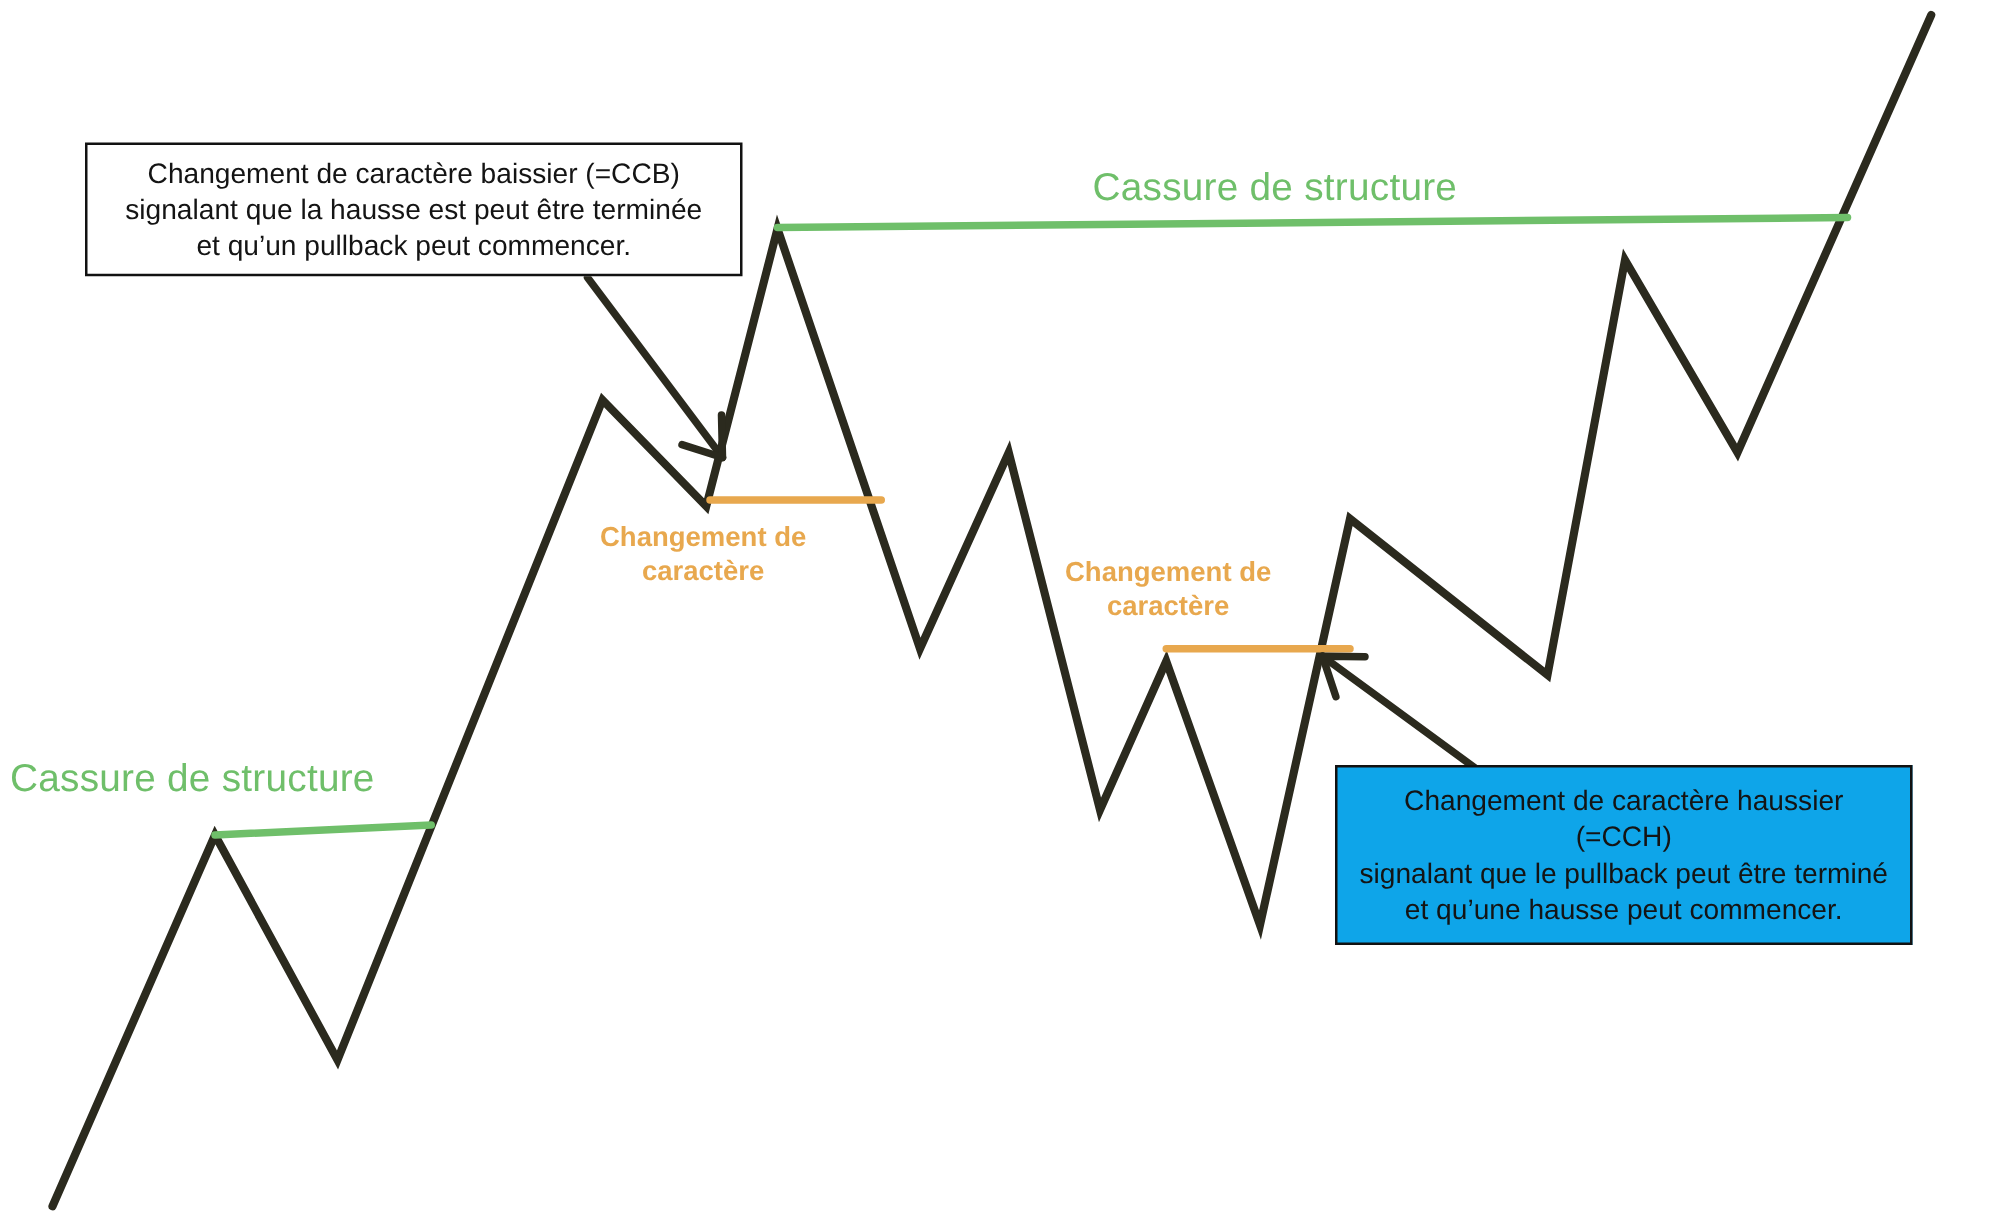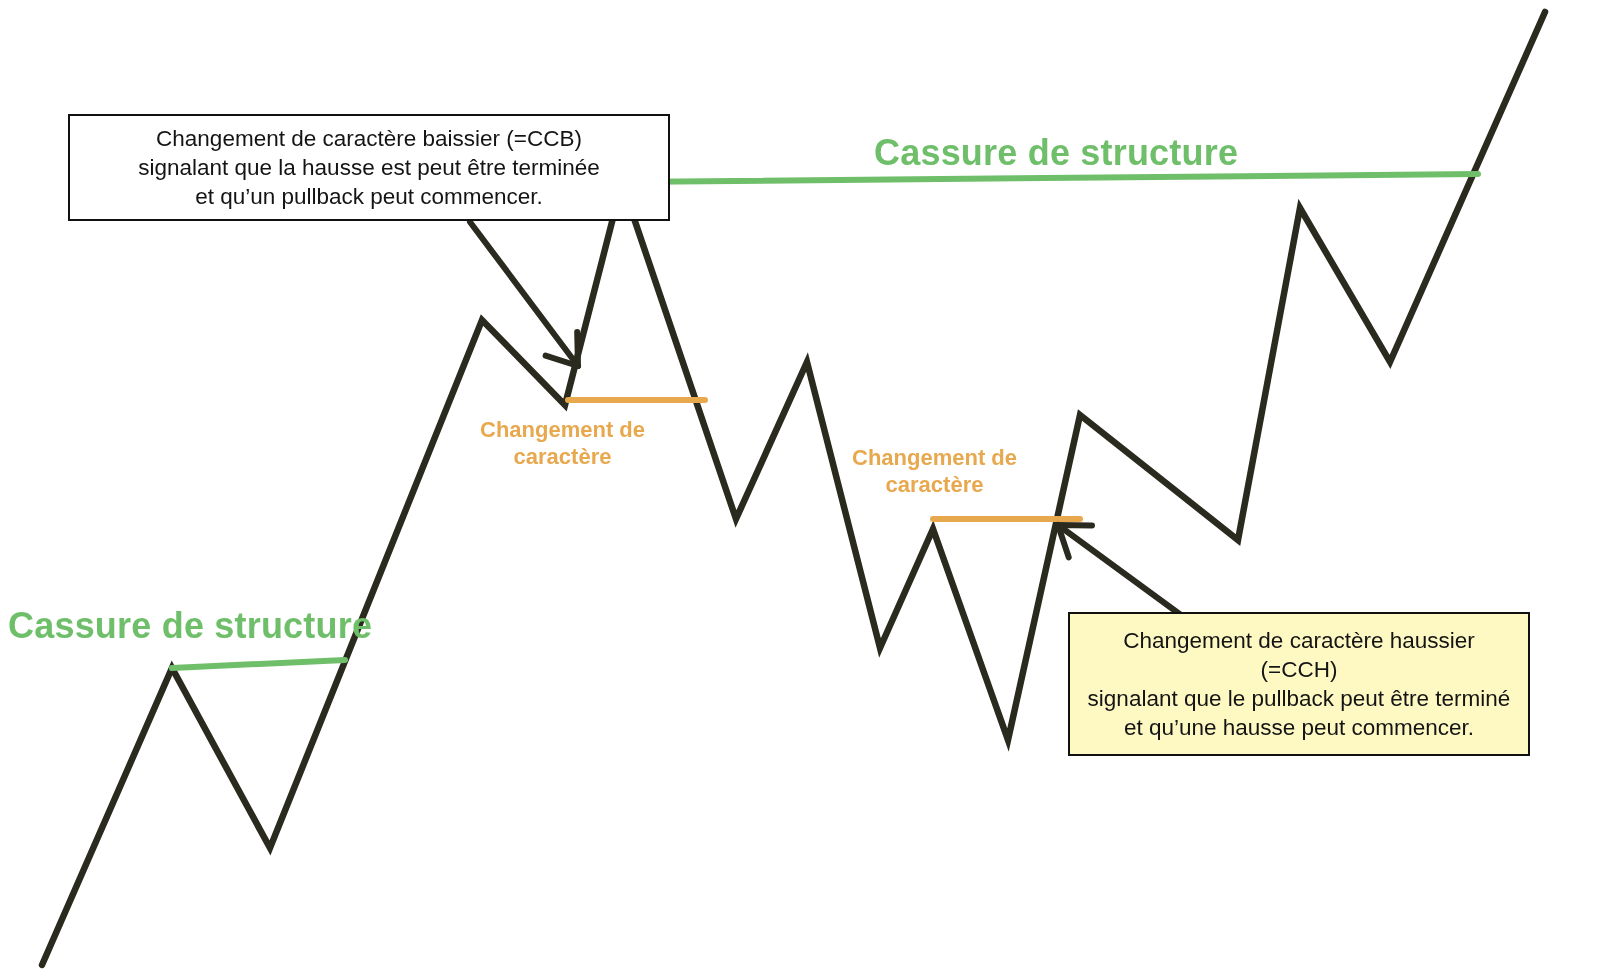--- a/index.html
+++ b/index.html
@@ -21,22 +21,22 @@
     position: absolute;
     left: 0;
     top: 0;
     width: 1600px;
     height: 976px;
   }
   .label-green {
     position: absolute;
     color: #6fbf6a;
     font-family: "Liberation Sans", sans-serif;
-    font-weight: bold;
-    font-size: 36px;
+    font-weight: normal;
+    font-size: 31px;
     letter-spacing: 0.2px;
     white-space: nowrap;
   }
   .label-orange {
     position: absolute;
     color: #e8a84e;
     font-family: "Liberation Sans", sans-serif;
     font-weight: bold;
     font-size: 22px;
     line-height: 1.22;
@@ -88,22 +88,22 @@
   <div class="label-green" id="label-bos-lower-left" style="left: 8px; top: 605px; color: rgb(111, 191, 106);">Cassure de structure</div>
 
   <div class="label-green" id="label-bos-upper-right" style="left: 874px; top: 132px; color: rgb(111, 191, 106);">Cassure de structure</div>
 
   <div class="label-orange" id="label-coch-left" style="left: 480px; top: 417px; color: rgb(232, 168, 78);">Changement de
 caractère</div>
 
   <div class="label-orange" id="label-coch-right" style="left: 852px; top: 445px; color: rgb(232, 168, 78);">Changement de
 caractère</div>
 
-  <div class="callout" id="callout-bearish" style="left: 68px; top: 114px; width: 602px; height: 107px; border-color: rgb(17, 17, 17); color: rgb(20, 20, 20); background: rgb(255, 255, 255);">Changement de caractère baissier (=CCB)
+  <div class="callout" id="callout-bearish" style="left: 68px; top: 114px; width: 526px; height: 107px; border-color: rgb(17, 17, 17); color: rgb(20, 20, 20); background: rgb(255, 255, 255);">Changement de caractère baissier (=CCB)
 signalant que la hausse est peut être terminée
 et qu’un pullback peut commencer.</div>
 
-  <div class="callout" id="callout-bullish" style="left: 1068px; top: 612px; width: 462px; height: 144px; border-color: rgb(17, 17, 17); color: rgb(20, 20, 20); background: #fef9c3;">Changement de caractère haussier
+  <div class="callout" id="callout-bullish" style="left: 1068px; top: 612px; width: 462px; height: 144px; border-color: rgb(17, 17, 17); color: rgb(20, 20, 20); background: #0ea5e9;">Changement de caractère haussier
 (=CCH)
 signalant que le pullback peut être terminé
 et qu’une hausse peut commencer.</div>
 
 </div>
 
 </body></html>

